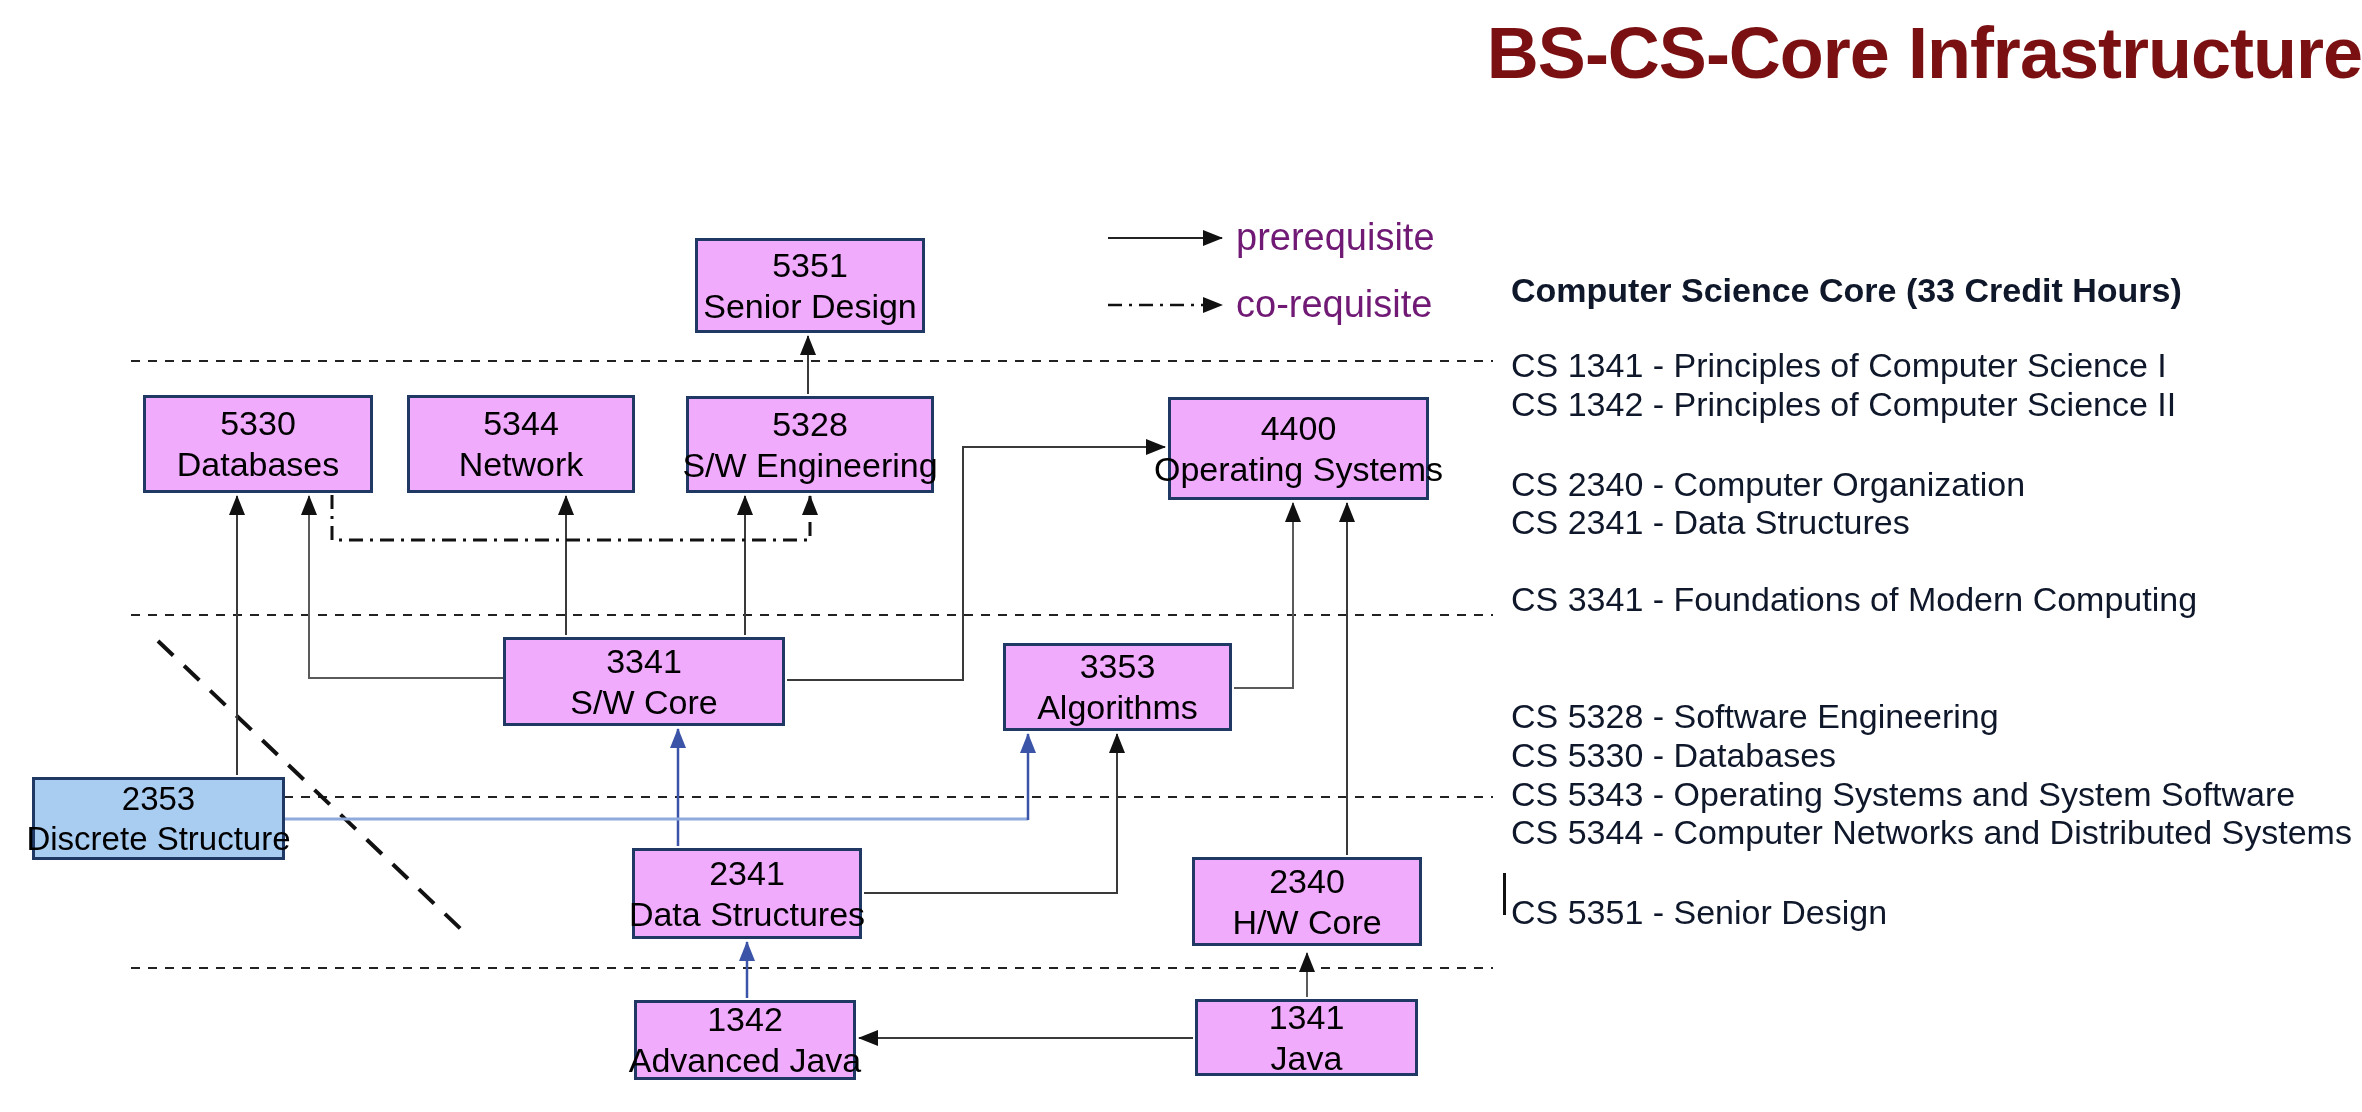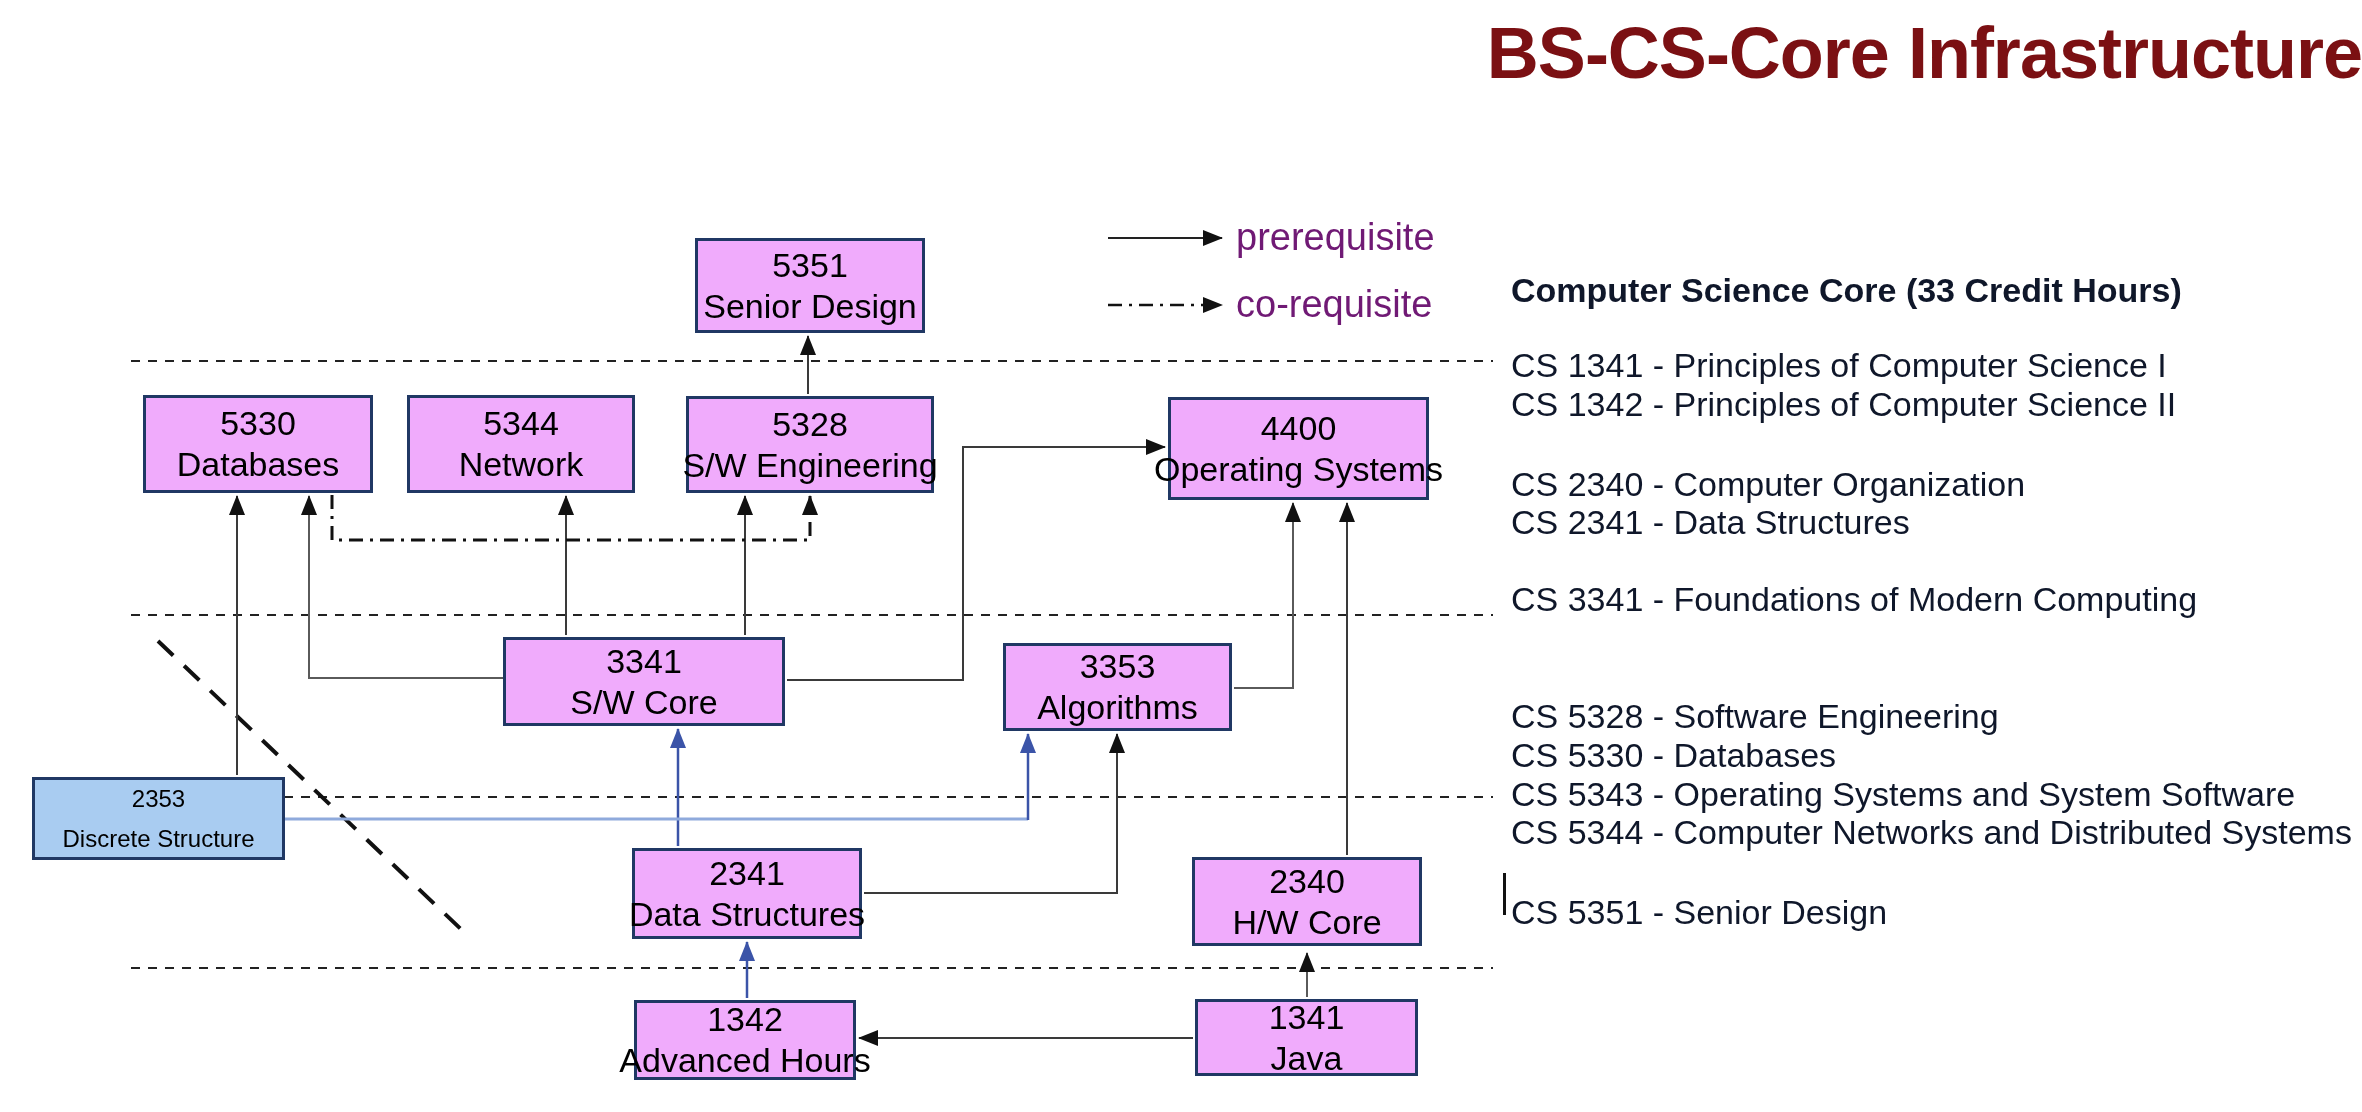--- a/index.html
+++ b/index.html
@@ -92,35 +92,35 @@
     <span>Operating Systems</span>
   </div>
   <div class="cbox" style="left:503px;top:637px;width:282px;height:89px">
     <span>3341</span>
     <span>S/W Core</span>
   </div>
   <div class="cbox" style="left:1003px;top:643px;width:229px;height:88px">
     <span>3353</span>
     <span>Algorithms</span>
   </div>
-  <div class="cbox highlight" style="left:32px;top:777px;width:253px;height:83px;font-size:24px;line-height:40px">
+  <div class="cbox highlight" style="left:32px;top:777px;width:253px;height:83px;font-size:33px;line-height:40px">
     <span>2353</span>
     <span>Discrete Structure</span>
   </div>
   <div class="cbox" style="left:632px;top:848px;width:230px;height:91px">
     <span>2341</span>
     <span>Data Structures</span>
   </div>
   <div class="cbox" style="left:1192px;top:857px;width:230px;height:89px">
     <span>2340</span>
     <span>H/W Core</span>
   </div>
   <div class="cbox" style="left:634px;top:1000px;width:222px;height:80px">
     <span>1342</span>
-    <span>Advanced Hours</span>
+    <span>Advanced Java</span>
   </div>
   <div class="cbox" style="left:1195px;top:999px;width:223px;height:77px">
     <span>1341</span>
     <span>Java</span>
   </div>
 
   <div class="cs-item heading" style="top:271px">Computer Science Core (33 Credit Hours)</div>
   <div class="cs-item" style="top:346px">CS 1341 - Principles of Computer Science I</div>
   <div class="cs-item" style="top:385px">CS 1342 - Principles of Computer Science II</div>
   <div class="cs-item" style="top:465px">CS 2340 - Computer Organization</div>

